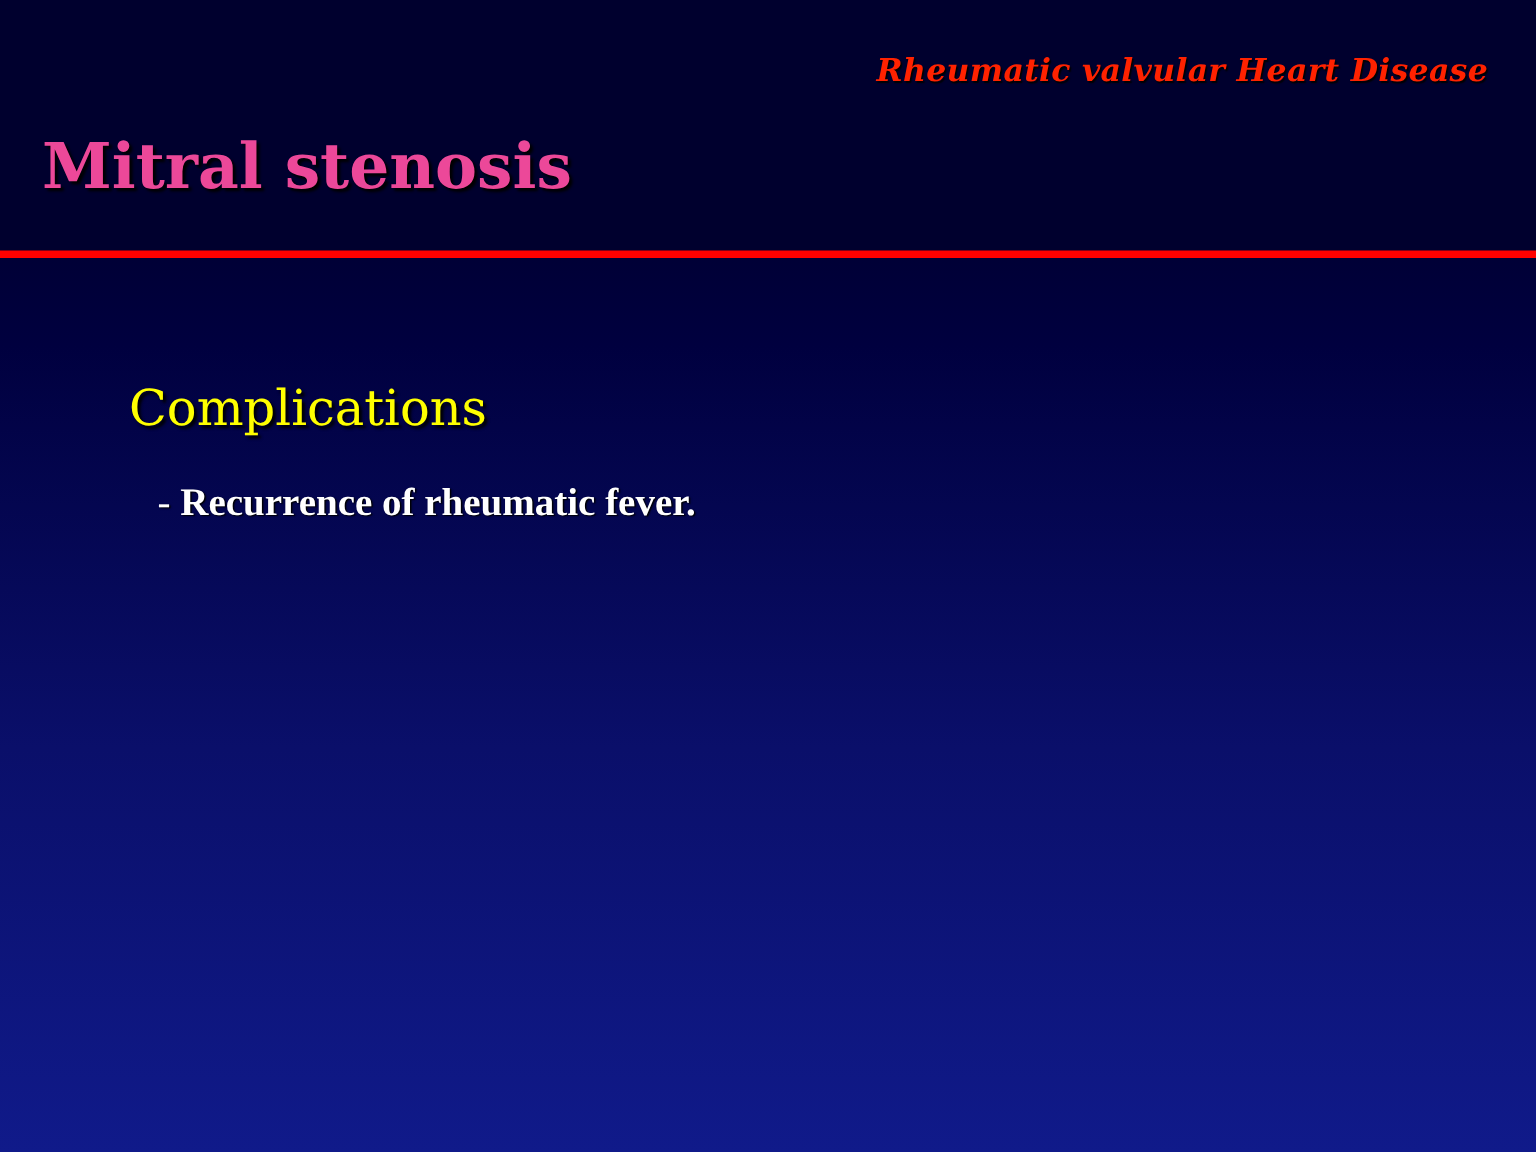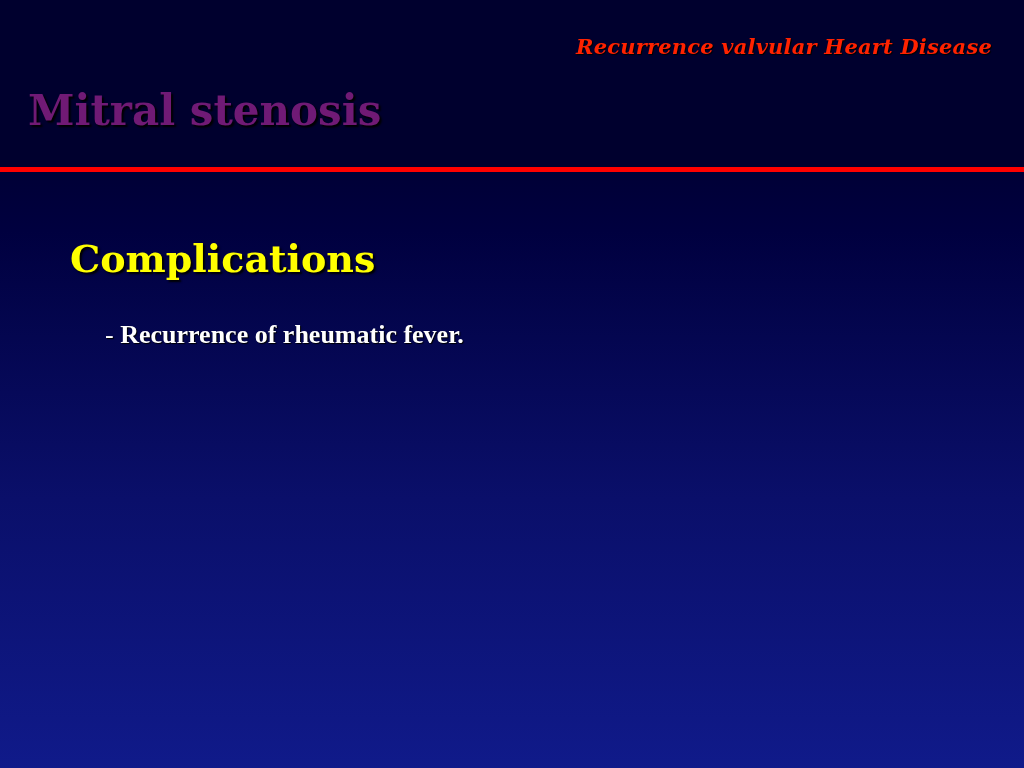--- a/index.html
+++ b/index.html
@@ -14,51 +14,51 @@
   }
   .subtitle {
     position:absolute; right:32px; top:34px;
     color:#ff2200; font-style:italic; font-weight:bold;
     font-family: "DejaVu Serif", serif; font-size:21px;
     text-shadow: 1px 1px 1px #000;
     letter-spacing:0.2px;
   }
   .title {
     position:absolute; left:28px; top:86px;
-    color:#701a75; font-weight:bold;
+    color:#ec4899; font-weight:bold;
     font-family: "DejaVu Serif", serif; font-size:42px;
     text-shadow: 2px 2px 2px #000;
     margin:0;
   }
   .rule {
     position:absolute; left:0; top:167px; width:1024px; height:5px;
     background:#ff0000;
   }
   .section-heading {
     position:absolute; left:70px; top:236px;
-    color:#ffff00; font-weight:bold;
-    font-family: "DejaVu Serif", serif; font-size:38px;
+    color:#ffff00; font-weight:normal;
+    font-family: "DejaVu Serif", serif; font-size:33px;
     text-shadow: 2px 2px 2px #000;
-    margin:0;
+    margin:16px;
   }
   .list {
     position:absolute; left:105px; top:314px; width:832px;
     color:#ffffff; font-family: "Liberation Serif", serif;
     font-size:26px; font-weight:bold; line-height:41px;
     text-shadow: 1px 1px 1px #000;
   }
   .item { text-align:justify; text-align-last:left; }
   .item .dash { font-weight:normal; }
 </style>
 </head>
 <body>
 
 <div class="header-band"></div>
 
-<div class="subtitle">Recurrence valvular Heart Disease</div>
+<div class="subtitle">Rheumatic valvular Heart Disease</div>
 
 <h1 class="title">Mitral stenosis</h1>
 
 <div class="rule"></div>
 
 <h2 class="section-heading">Complications</h2>
 
 <div class="list">
   <div class="item">
     <span class="dash">- </span><span>Recurrence of rheumatic fever.</span>

